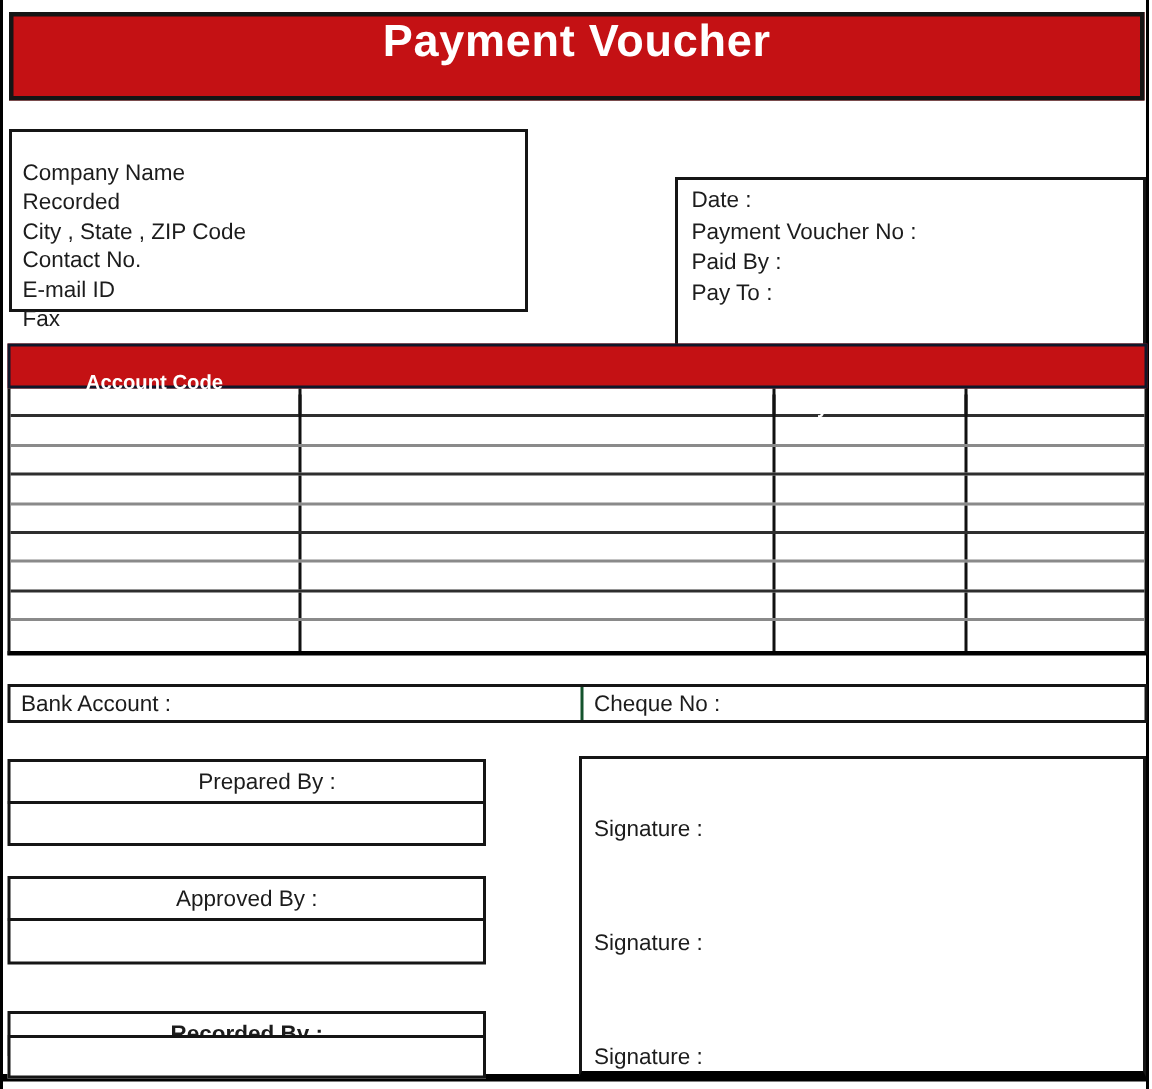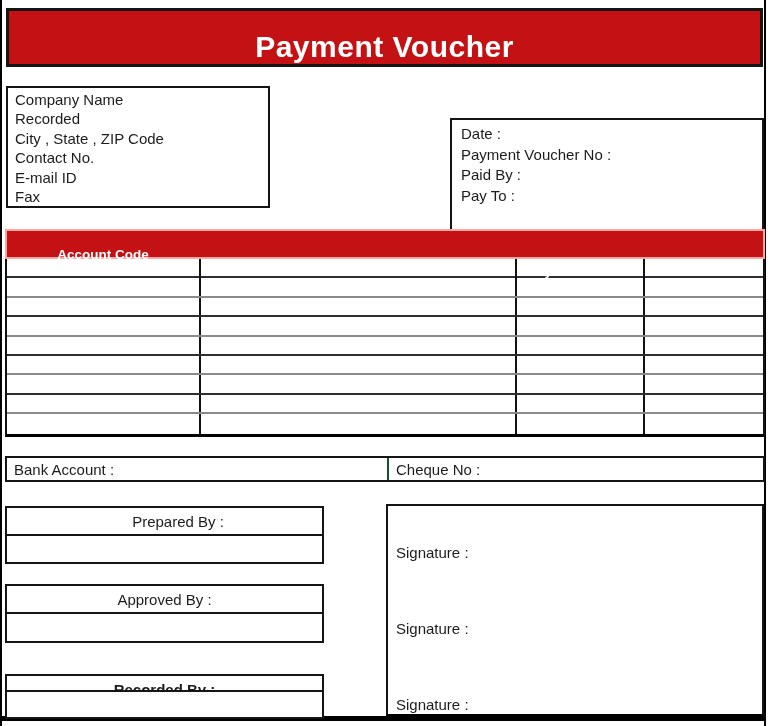--- a/index.html
+++ b/index.html
@@ -20,36 +20,36 @@
   .edge-right { left: 764px; top: 0; width: 2px; height: 726px; }
   .edge-bottom{ left: 0; top: 716px; width: 766px; height: 5px; }
 
   
   .banner {
     position: absolute;
     left: 6px; top: 8px;
     width: 757px; height: 59px;
     background: #c41114;
     border: 3px solid #151515;
-    display: flex; align-items: flex-end; justify-content: center;
+    display: flex; align-items: flex-start; justify-content: center;
   }
   .banner-title {
     color: #ffffff;
     font-size: 30px;
     font-weight: 800;
     letter-spacing: 0.5px;
   }
 
   
   .company-box {
     position: absolute;
     left: 6px; top: 86px;
-    width: 264px; height: 122px;
-    border: 2px solid #151515;
-    padding: 2px 7px;
+    width: 346px; height: 122px;
+    border: 2px solid #151515;
+    padding: 18px 7px;
     font-size: 15px;
     line-height: 19.4px;
   }
   .info-box {
     position: absolute;
     left: 450px; top: 86px;
     width: 314px; height: 121px;
     border: 2px solid #151515;
     padding: 4px 9px;
     font-size: 15px;
@@ -61,21 +61,21 @@
   
   .vtable {
     position: absolute;
     left: 5px; top: 229px;
     width: 760px;
   }
   .t-head {
     display: grid;
     grid-template-columns: 192px 316px 128px 120px;
     background: #c41114;
-    border: 2px solid #fca5a5;
+    border: 2px solid #0f172a;
     height: 30px;
   }
   .t-head .h-cell {
     color: #ffffff;
     font-weight: bold;
     font-size: 13.5px;
     display: flex; align-items: center; justify-content: center;
   }
   .t-head .h-cell + .h-cell { border-left: 2px solid #111; margin-top: 32px; }
 

